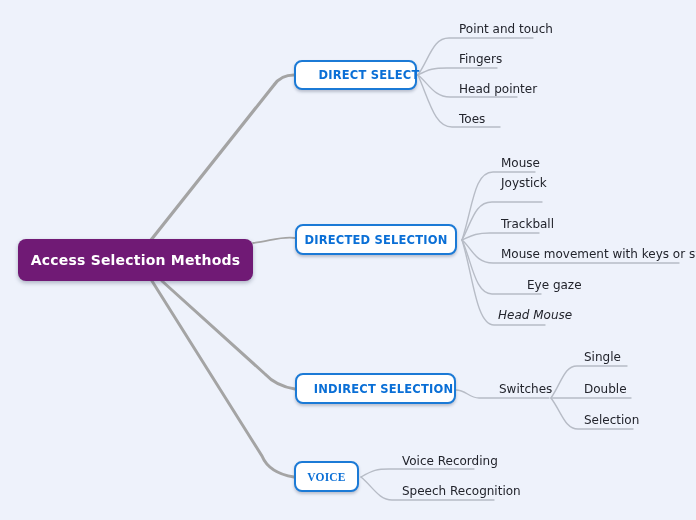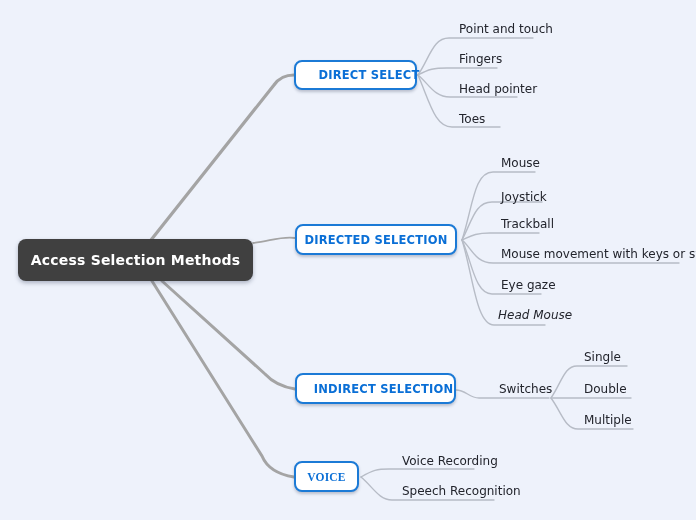--- a/index.html
+++ b/index.html
@@ -8,21 +8,21 @@
     font-family:"DejaVu Sans","Liberation Sans",sans-serif;
   }
   svg.wires{position:absolute;left:0;top:0;width:696px;height:520px;}
   path.main{fill:none;stroke:#a4a4a4;stroke-linecap:round;stroke-linejoin:round;}
   path.thin{fill:none;stroke:#b7bcc6;stroke-width:1.4;stroke-linecap:round;stroke-linejoin:round;}
   .node{
     position:absolute;display:flex;align-items:center;justify-content:center;
     border-radius:8px;box-sizing:border-box;cursor:pointer;white-space:nowrap;
   }
   .root{
-    background:#404040;color:#ffffff;font-weight:bold;font-size:14px;letter-spacing:.2px;
+    background:#701a75;color:#ffffff;font-weight:bold;font-size:14px;letter-spacing:.2px;
     box-shadow:0 2px 4px rgba(50,60,90,.35);
   }
   .branch{
     background:#ffffff;border:2px solid #1b7ad6;color:#0a6fd6;font-weight:bold;
     font-size:11.5px;letter-spacing:.2px;box-shadow:0 2px 3px rgba(50,60,90,.28);
   }
   .leaf{
     position:absolute;font-size:12px;line-height:14px;color:#22242c;
     white-space:nowrap;cursor:pointer;
   }
@@ -76,27 +76,27 @@
   <div class="node branch" style="left:294px;top:461px;width:65px;height:31px;font-family:Liberation Serif, serif;">
     <span>VOICE</span>
   </div>
 
   <div class="leaf" style="left:459px;top:22px;">Point and touch</div>
   <div class="leaf" style="left:459px;top:52px;text-align:center;">Fingers</div>
   <div class="leaf" style="left:459px;top:82px;">Head pointer</div>
   <div class="leaf" style="left:459px;top:112px;">Toes</div>
 
   <div class="leaf" style="left:501px;top:156px;">Mouse</div>
-  <div class="leaf" style="left:501px;top:190px;">Joystick</div>
+  <div class="leaf" style="left:501px;top:176px;">Joystick</div>
   <div class="leaf" style="left:501px;top:217px;">Trackball</div>
   <div class="leaf" style="left:501px;top:247px;">Mouse movement with keys or switches</div>
-  <div class="leaf" style="left:501px;top:278px;">Eye gaze</div>
+  <div class="leaf" style="left:527px;top:278px;">Eye gaze</div>
   <div class="leaf" style="left:498px;top:308px;font-style:italic;">Head Mouse</div>
 
   <div class="leaf" style="left:499px;top:382px;">Switches</div>
   <div class="leaf" style="left:584px;top:350px;">Single</div>
   <div class="leaf" style="left:584px;top:382px;">Double</div>
-  <div class="leaf" style="left:584px;top:413px;">Multiple</div>
+  <div class="leaf" style="left:584px;top:413px;">Selection</div>
 
   <div class="leaf" style="left:402px;top:454px;">Voice Recording</div>
   <div class="leaf" style="left:402px;top:484px;">Speech Recognition</div>
 
 </div>
 
 </body></html>

